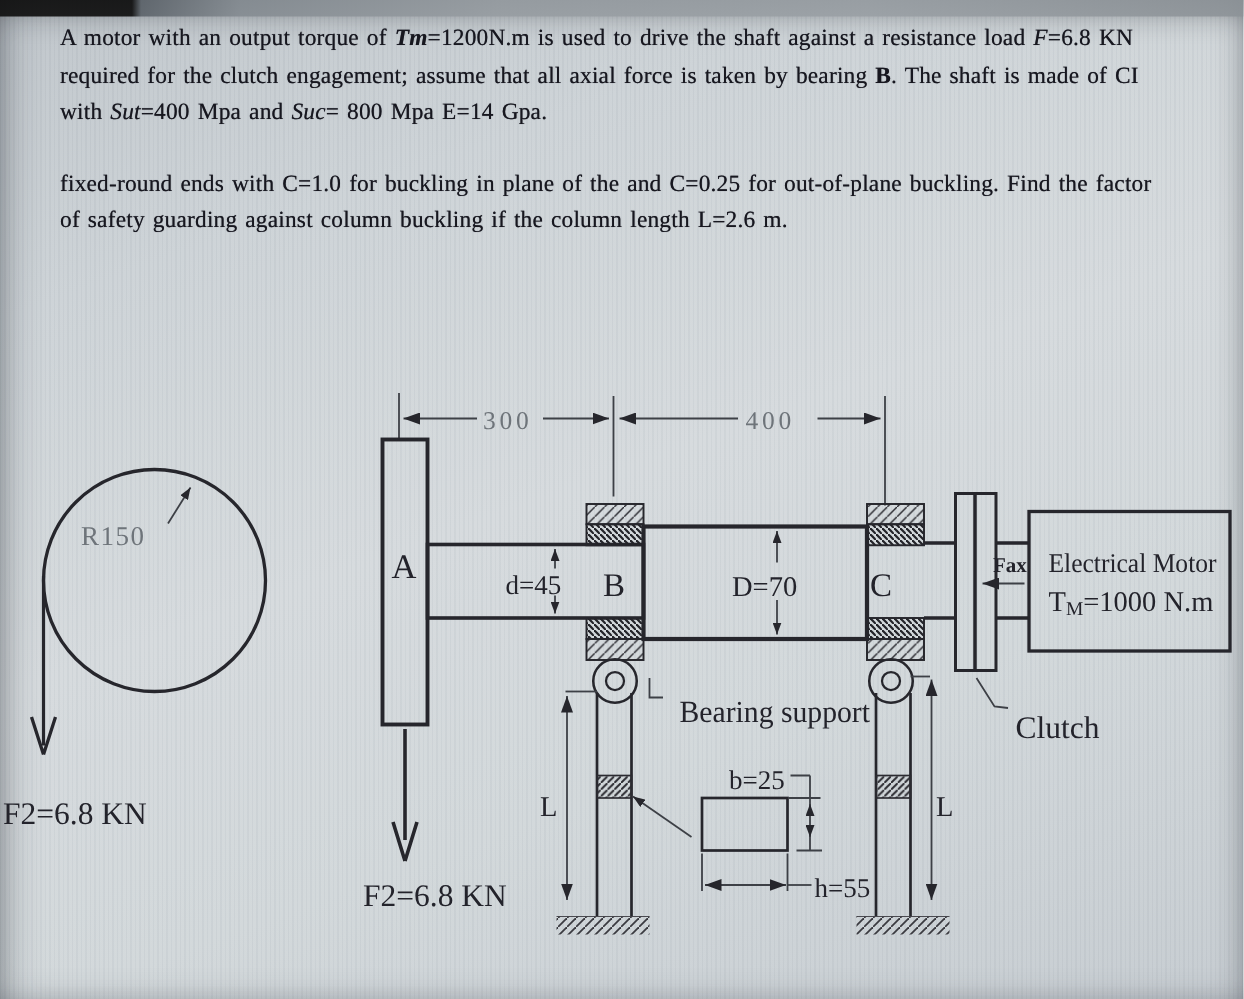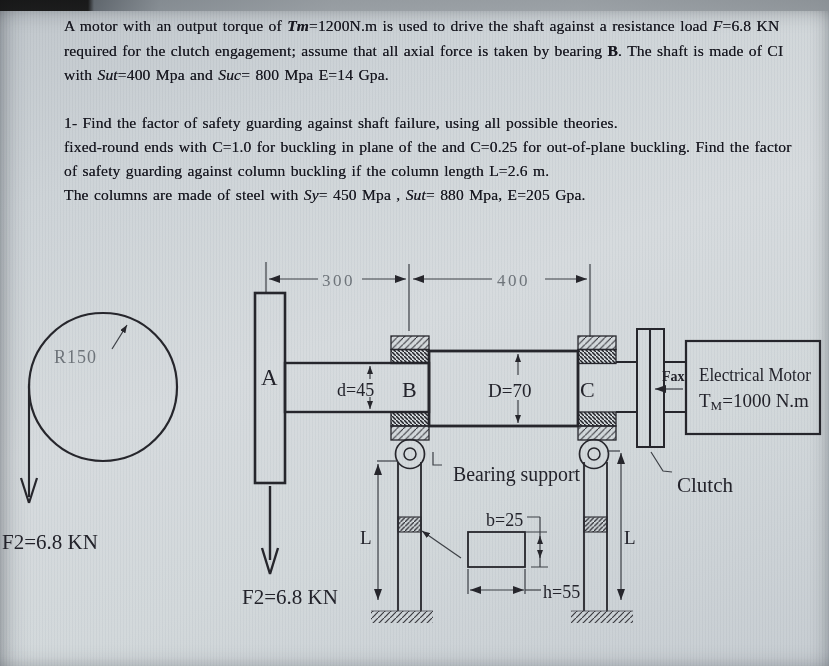--- a/index.html
+++ b/index.html
@@ -11,21 +11,21 @@
     box-shadow: inset 0 18px 24px -14px rgba(15,18,24,.55),
                 inset 18px 0 28px -18px rgba(30,35,45,.40),
                 inset -12px 0 20px -12px rgba(40,46,55,.30),
                 inset 0 -14px 22px -16px rgba(70,76,85,.25);
   }
   .topstrip{position:absolute;left:0;top:0;width:829px;height:11px;
     background:linear-gradient(90deg,#101010 0,#101010 88px,#5d646b 94px,#858c92 160px,#979da2 40%,#9aa0a5 70%,#8d9398 100%);
     opacity:.92;}
   .para{position:absolute;left:40px;color:#17171f;font-size:15.6px;
     text-shadow:0 0 .45px rgba(20,22,32,.75);}
-  .para .tl{white-space:nowrap;letter-spacing:.12px;word-spacing:1.3px;margin-left:24px;}
+  .para .tl{white-space:nowrap;letter-spacing:.12px;word-spacing:1.3px;}
   .p1{top:14px;} .p1 .tl{line-height:24.5px;}
   .p2{top:111px;} .p2 .tl{line-height:24px;}
   svg{position:absolute;left:0;top:0;}
   svg text{font-family:"Liberation Serif",serif;fill:#23232b;}
   .ink{stroke:#26262c;fill:none;}
   .dim{stroke:#3d4046;stroke-width:1.2;fill:none;}
   .gray{fill:#6e747a;}
 </style>
 </head>
 <body>
@@ -33,24 +33,22 @@
 <div class="stage">
   <div class="topstrip"></div>
 
   <div class="para p1">
     <div class="tl">A motor with an output torque of <b><i>Tm</i></b>=1200N.m is used to drive the shaft against a resistance load <i>F</i>=6.8 KN</div>
     <div class="tl">required for the clutch engagement; assume that all axial force is taken by bearing <b>B</b>. The shaft is made of CI</div>
     <div class="tl">with <i>Sut</i>=400 Mpa and <i>Suc</i>= 800 Mpa E=14 Gpa.</div>
   </div>
 
   <div class="para p2">
-    <div class="tl">1- Find the factor of safety guarding against shaft failure, using all possible theories.</div>
     <div class="tl">fixed-round ends with C=1.0 for buckling in plane of the and C=0.25 for out-of-plane buckling. Find the factor</div>
     <div class="tl">of safety guarding against column buckling if the column length L=2.6 m.</div>
-    <div class="tl">The columns are made of steel with <i>Sy</i>= 450 Mpa , <i>Sut</i>= 880 Mpa, E=205 Gpa.</div>
   </div>
 
   <svg width="829" height="666" viewBox="0 0 829 666">
     <defs>
       <marker id="ma" markerUnits="userSpaceOnUse" markerWidth="11" markerHeight="8" refX="11" refY="4" orient="auto-start-reverse">
         <path d="M0,0 L11,4 L0,8 Z" fill="#26262c"></path>
       </marker>
       <marker id="mas" markerUnits="userSpaceOnUse" markerWidth="8" markerHeight="6" refX="8" refY="3" orient="auto-start-reverse">
         <path d="M0,0 L8,3 L0,6 Z" fill="#26262c"></path>
       </marker>

